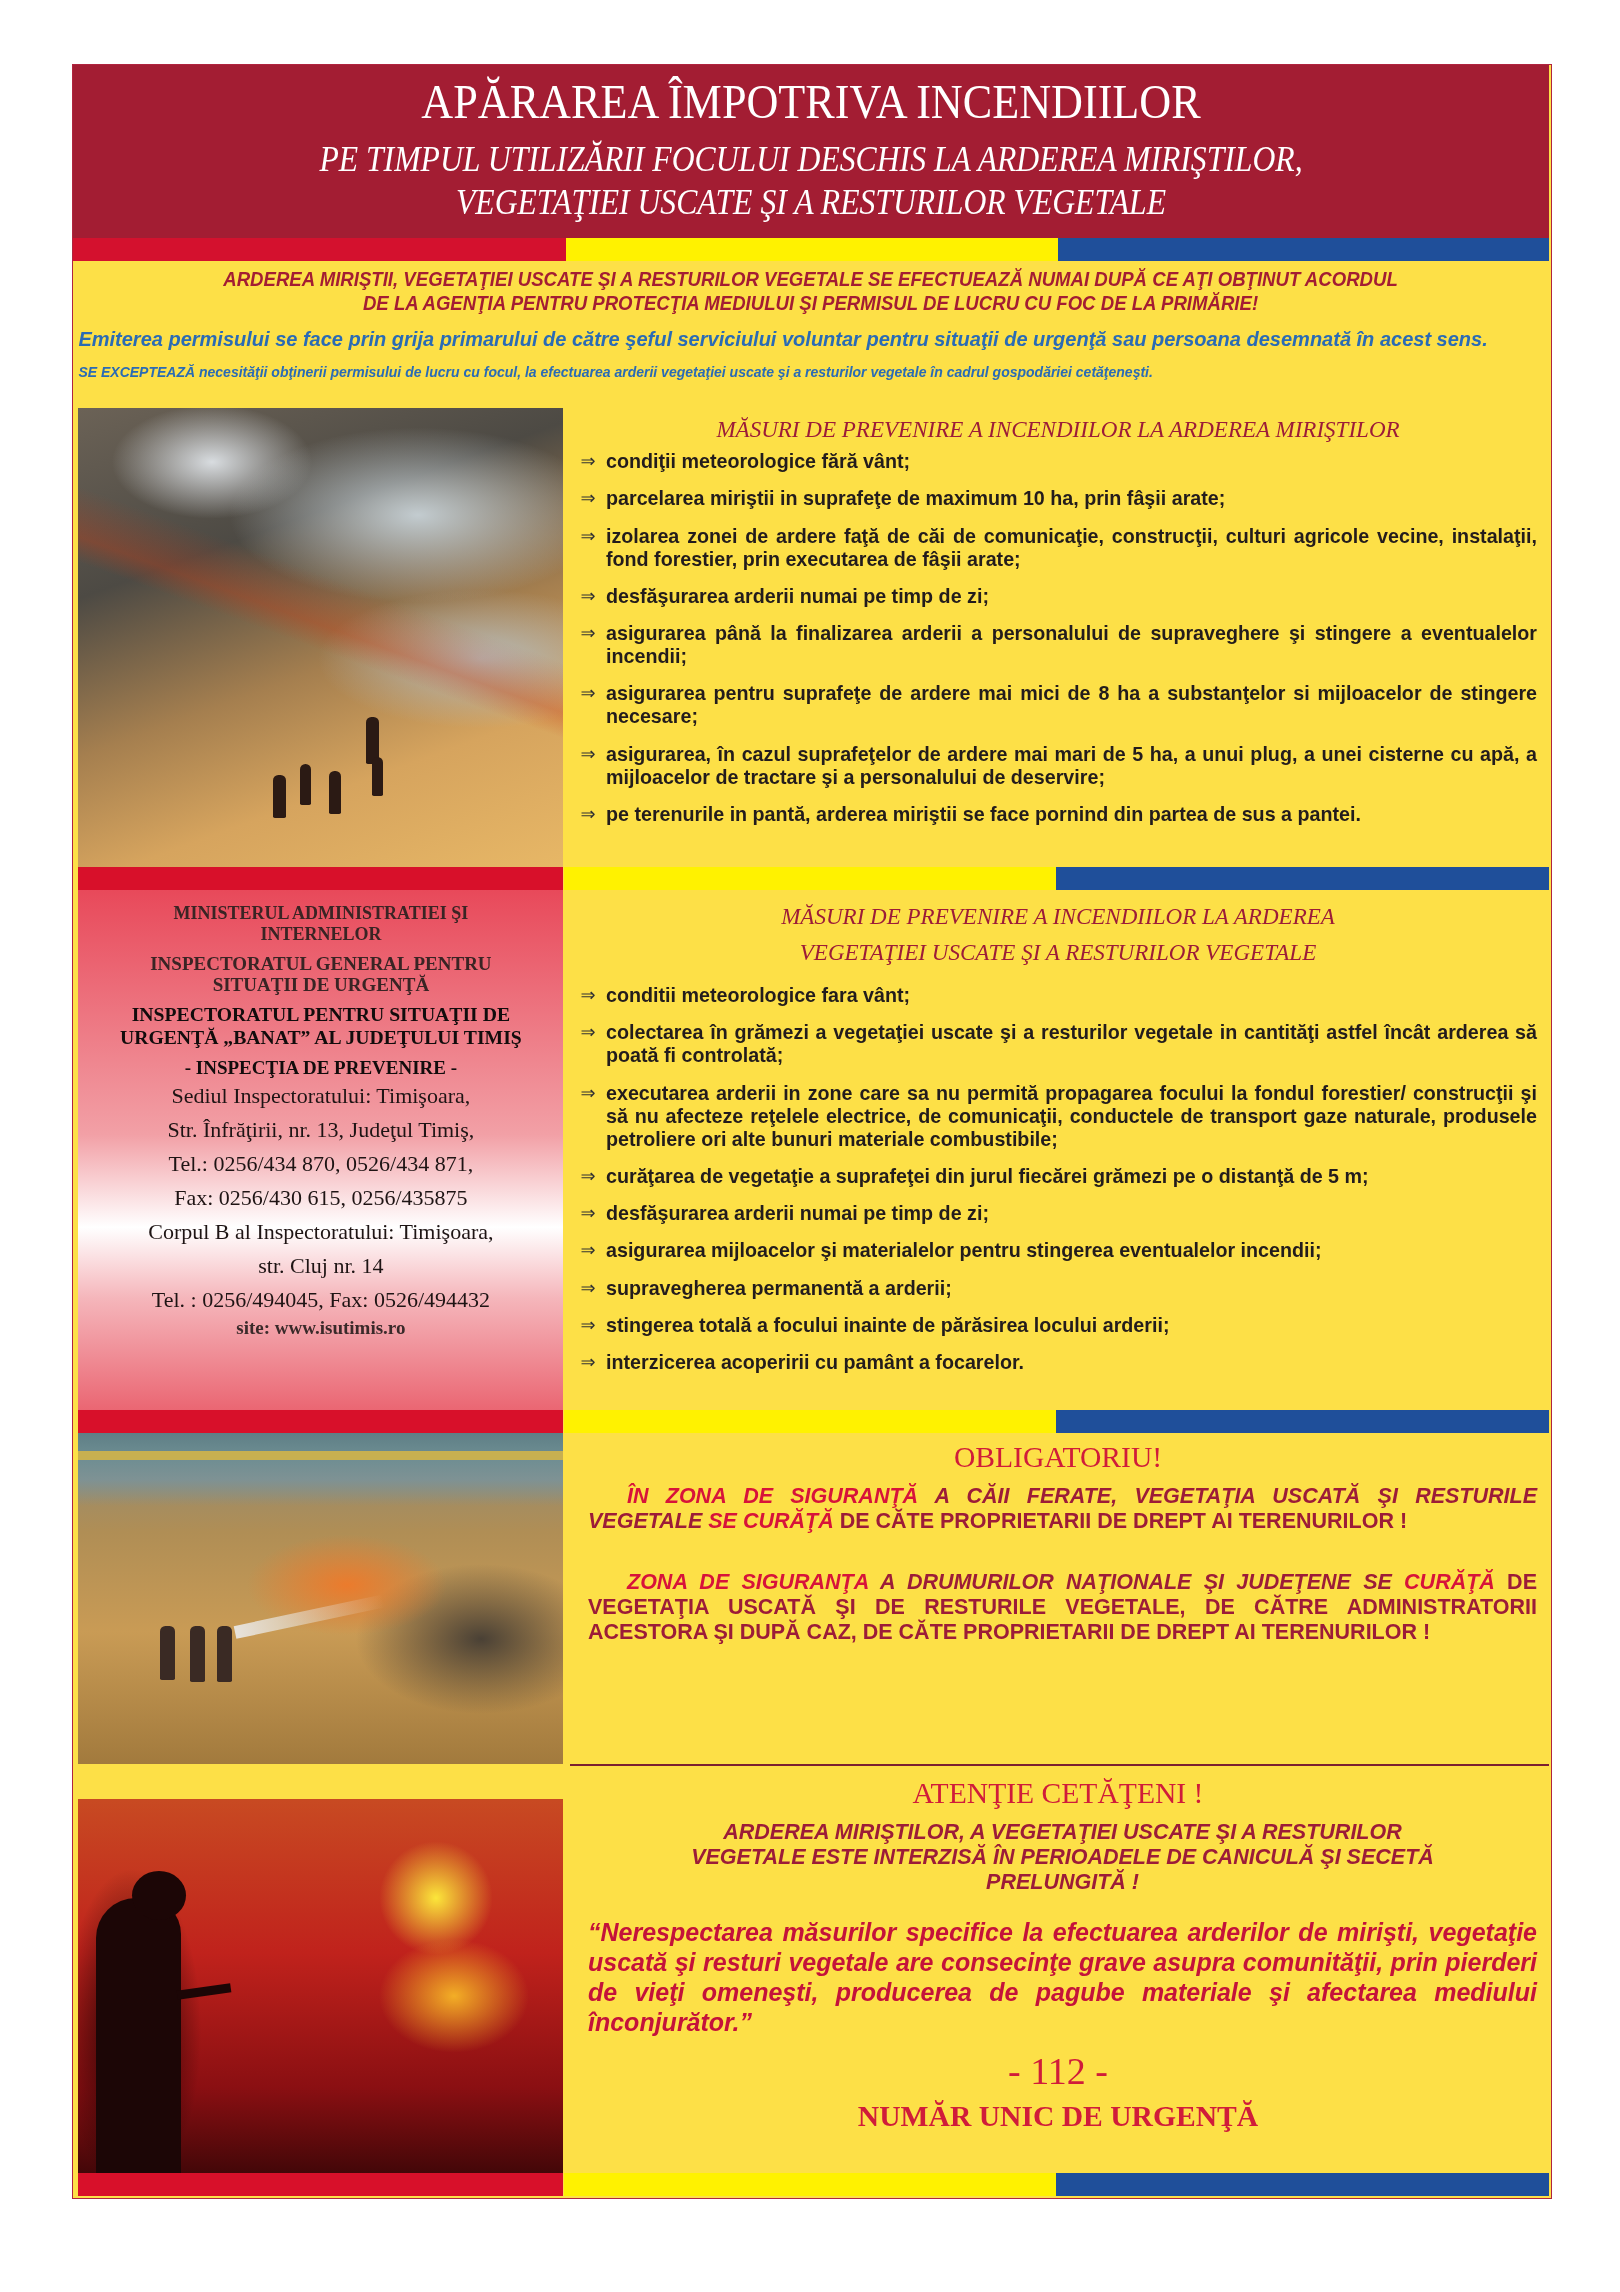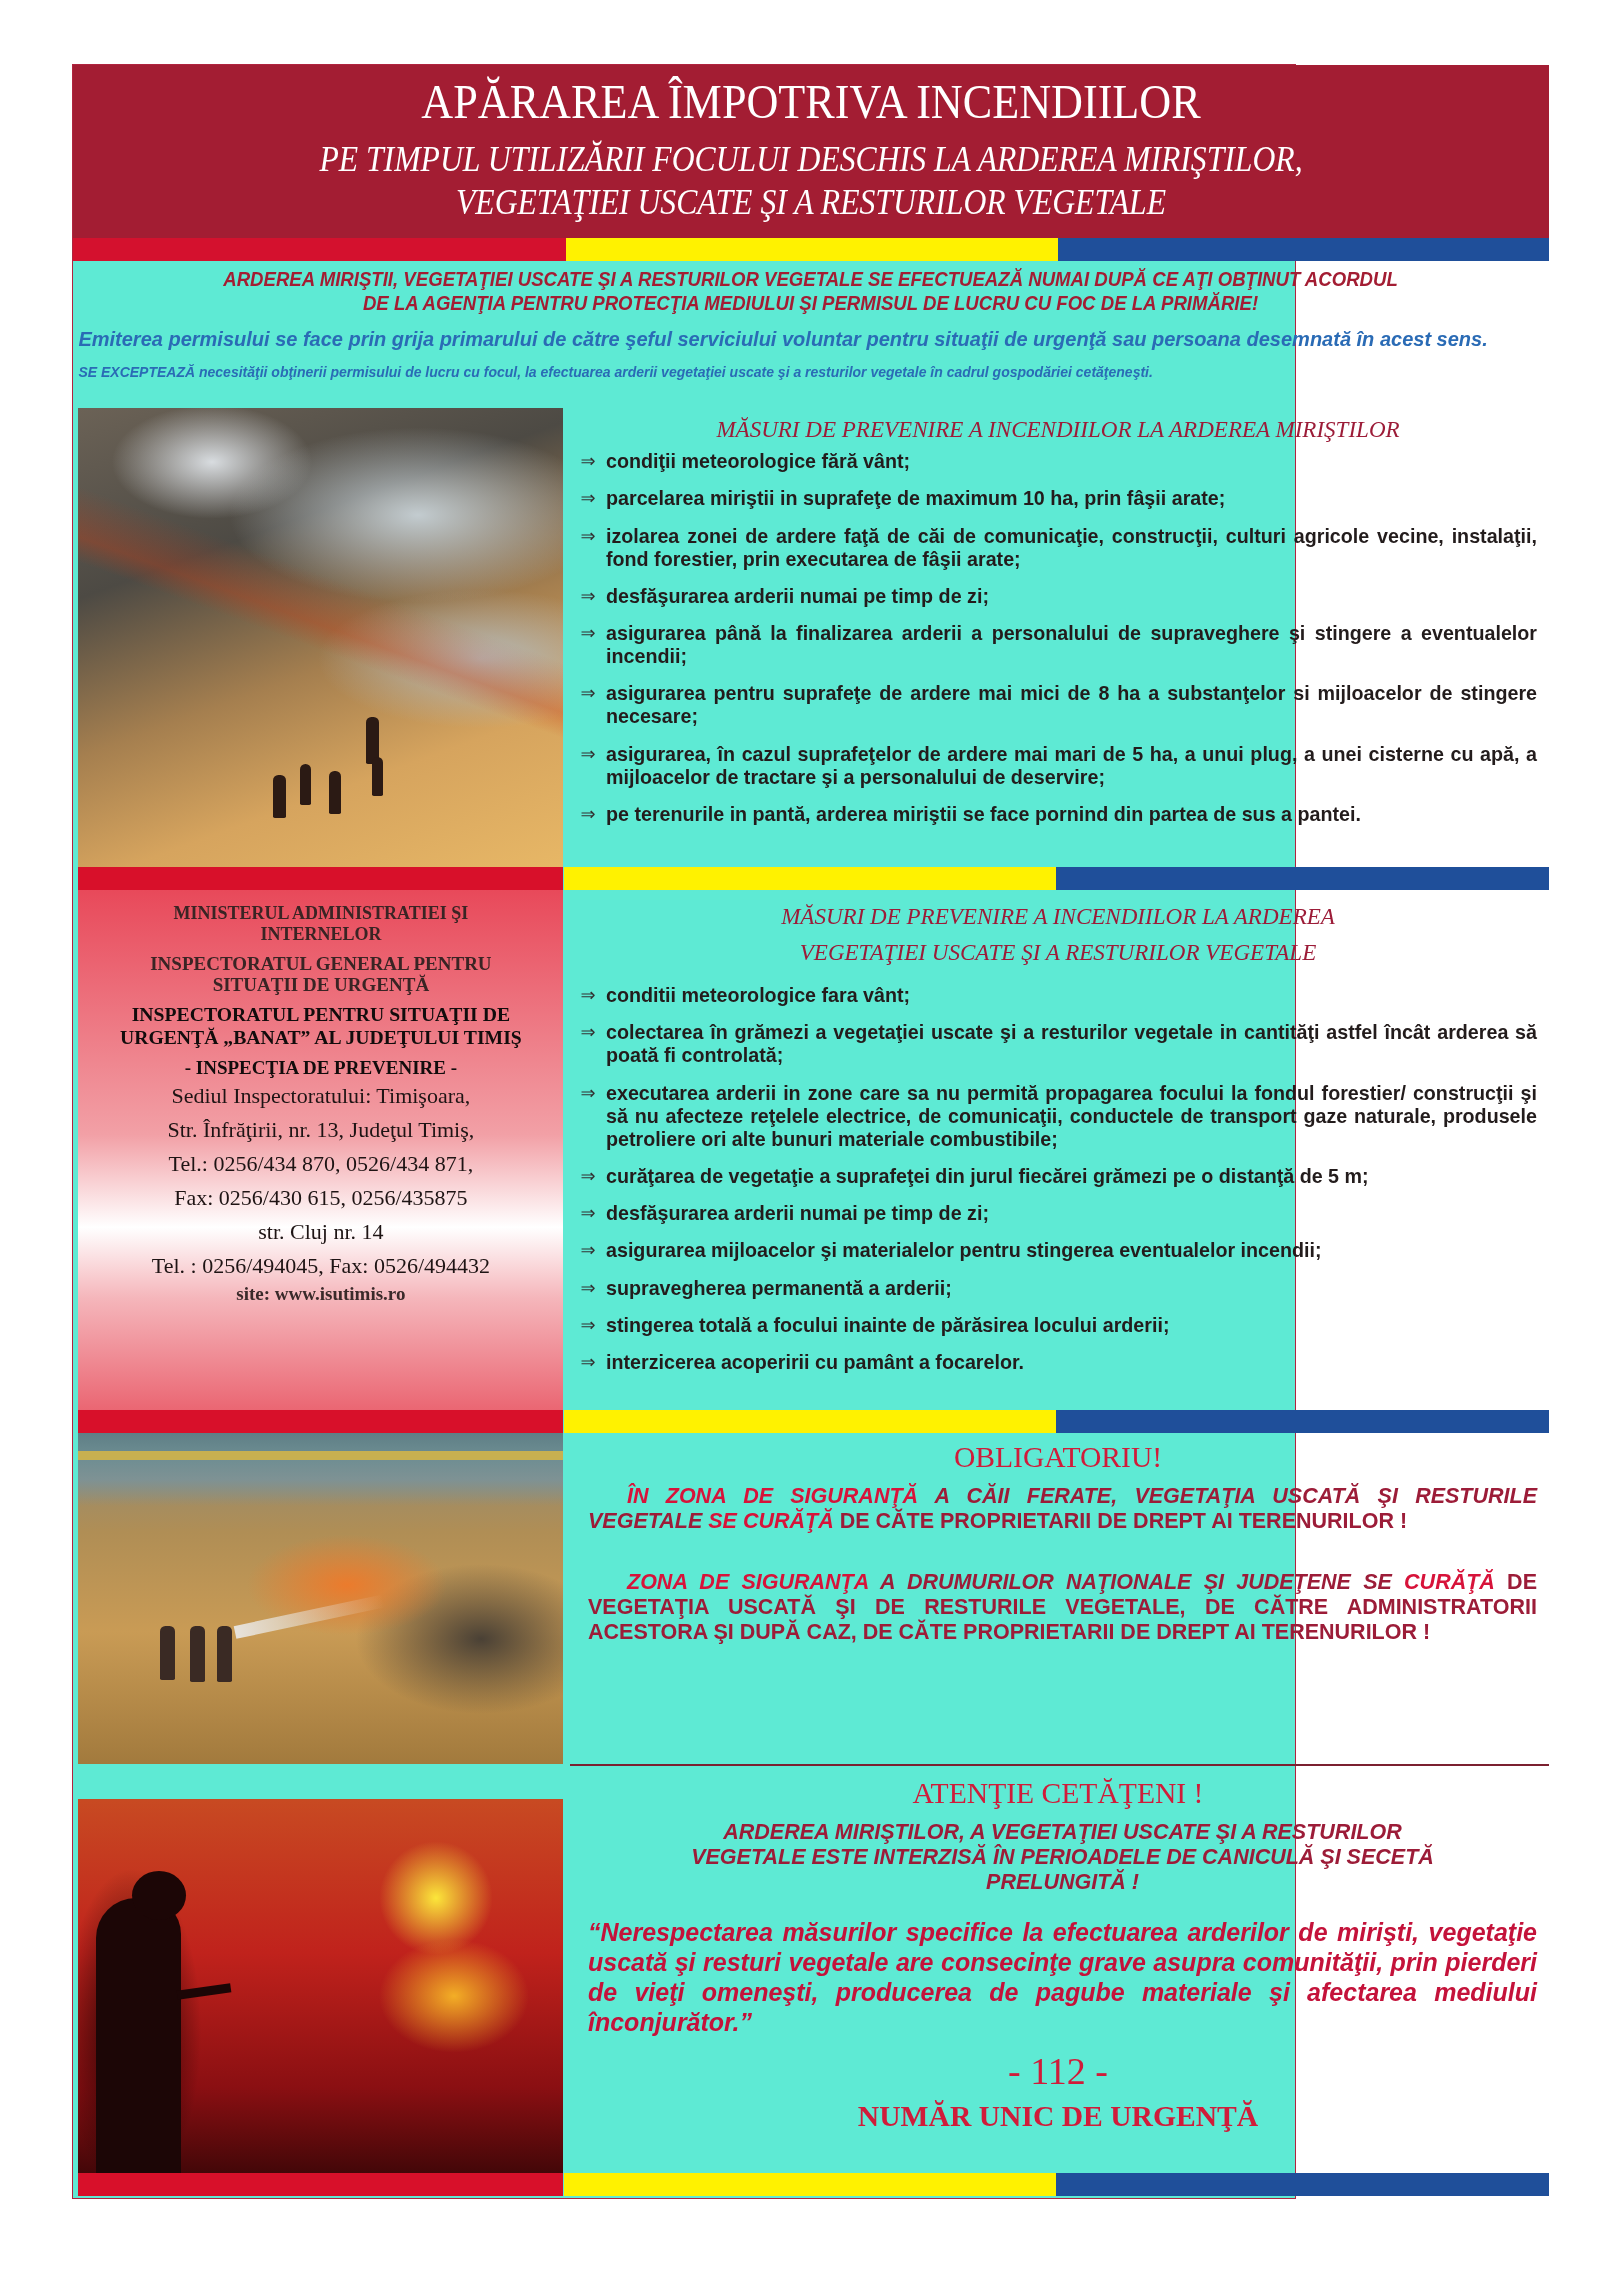--- a/index.html
+++ b/index.html
@@ -1,17 +1,17 @@
 <!DOCTYPE html>
 <html style="font-size:14.3px"><head>
 <meta charset="utf-8">
 <style>
   html, body { margin:0; padding:0; background:#ffffff; }
   body { width:1620px; height:2293px; position:relative; overflow:hidden; font-family:"Liberation Sans", sans-serif; }
-  .frame { position:absolute; left:72px; top:64px; width:1224px; height:2135px; border:1.8px solid #b0243f; box-sizing:border-box; background:#5eead4; }
+  .frame { position:absolute; left:72px; top:64px; width:1480px; height:2135px; border:1.8px solid #b0243f; box-sizing:border-box; background:#fde047; }
   .abs { position:absolute; }
   
   .header { left:0; top:0; width:1476px; height:173px; background:#a31d33; text-align:center; color:#fff; font-family:"Liberation Serif", serif; }
   .header .t1 { position:absolute; left:0; right:0; top:9px; font-size:48px; letter-spacing:0px; transform:scaleX(0.92); }
   .header .t2 { position:absolute; left:0; right:0; top:73px; font-size:36px; font-style:italic; line-height:43px; transform:scaleX(0.88); }
   .stripe { height:23px; }
   .s-red { background:#d4112e; }
   .s-yel { background:#fff200; }
   .s-blu { background:#1f4f9a; }
   .s-red2 { background:#d8102a; }
@@ -149,20 +149,21 @@
     <div class="lp-bold" style="font-size:19px;">SITUAŢII DE URGENŢĂ</div>
     <div style="height:7.2px;"></div>
     <div class="lp-bold2">INSPECTORATUL PENTRU SITUAŢII DE</div>
     <div class="lp-bold2">URGENŢĂ  „BANAT” AL JUDEŢULUI TIMIŞ</div>
     <div style="height:7.2px;"></div>
     <div class="lp-bold2" style="font-size:19px;">- INSPECŢIA DE PREVENIRE -</div>
     <div class="lp-reg">Sediul Inspectoratului: Timişoara,</div>
     <div class="lp-reg">Str. Înfrăţirii, nr. 13, Judeţul Timiş,</div>
     <div class="lp-reg">Tel.: 0256/434 870,  0526/434 871,</div>
     <div class="lp-reg">Fax: 0256/430 615, 0256/435875</div>
+    <div class="lp-reg">Corpul B al Inspectoratului: Timişoara,</div>
     <div class="lp-reg">str. Cluj nr. 14</div>
     <div class="lp-reg">Tel. : 0256/494045, Fax: 0526/494432</div>
     <div class="lp-site">site: www.isutimis.ro</div>
   </div>
 
   <div class="abs sec-title" style="top:833px;">
     <div>MĂSURI DE PREVENIRE A INCENDIILOR LA  ARDEREA</div>
     <div>VEGETAŢIEI USCATE ŞI A RESTURILOR VEGETALE</div>
   </div>
   <div class="abs bullets" style="top:919px;">

